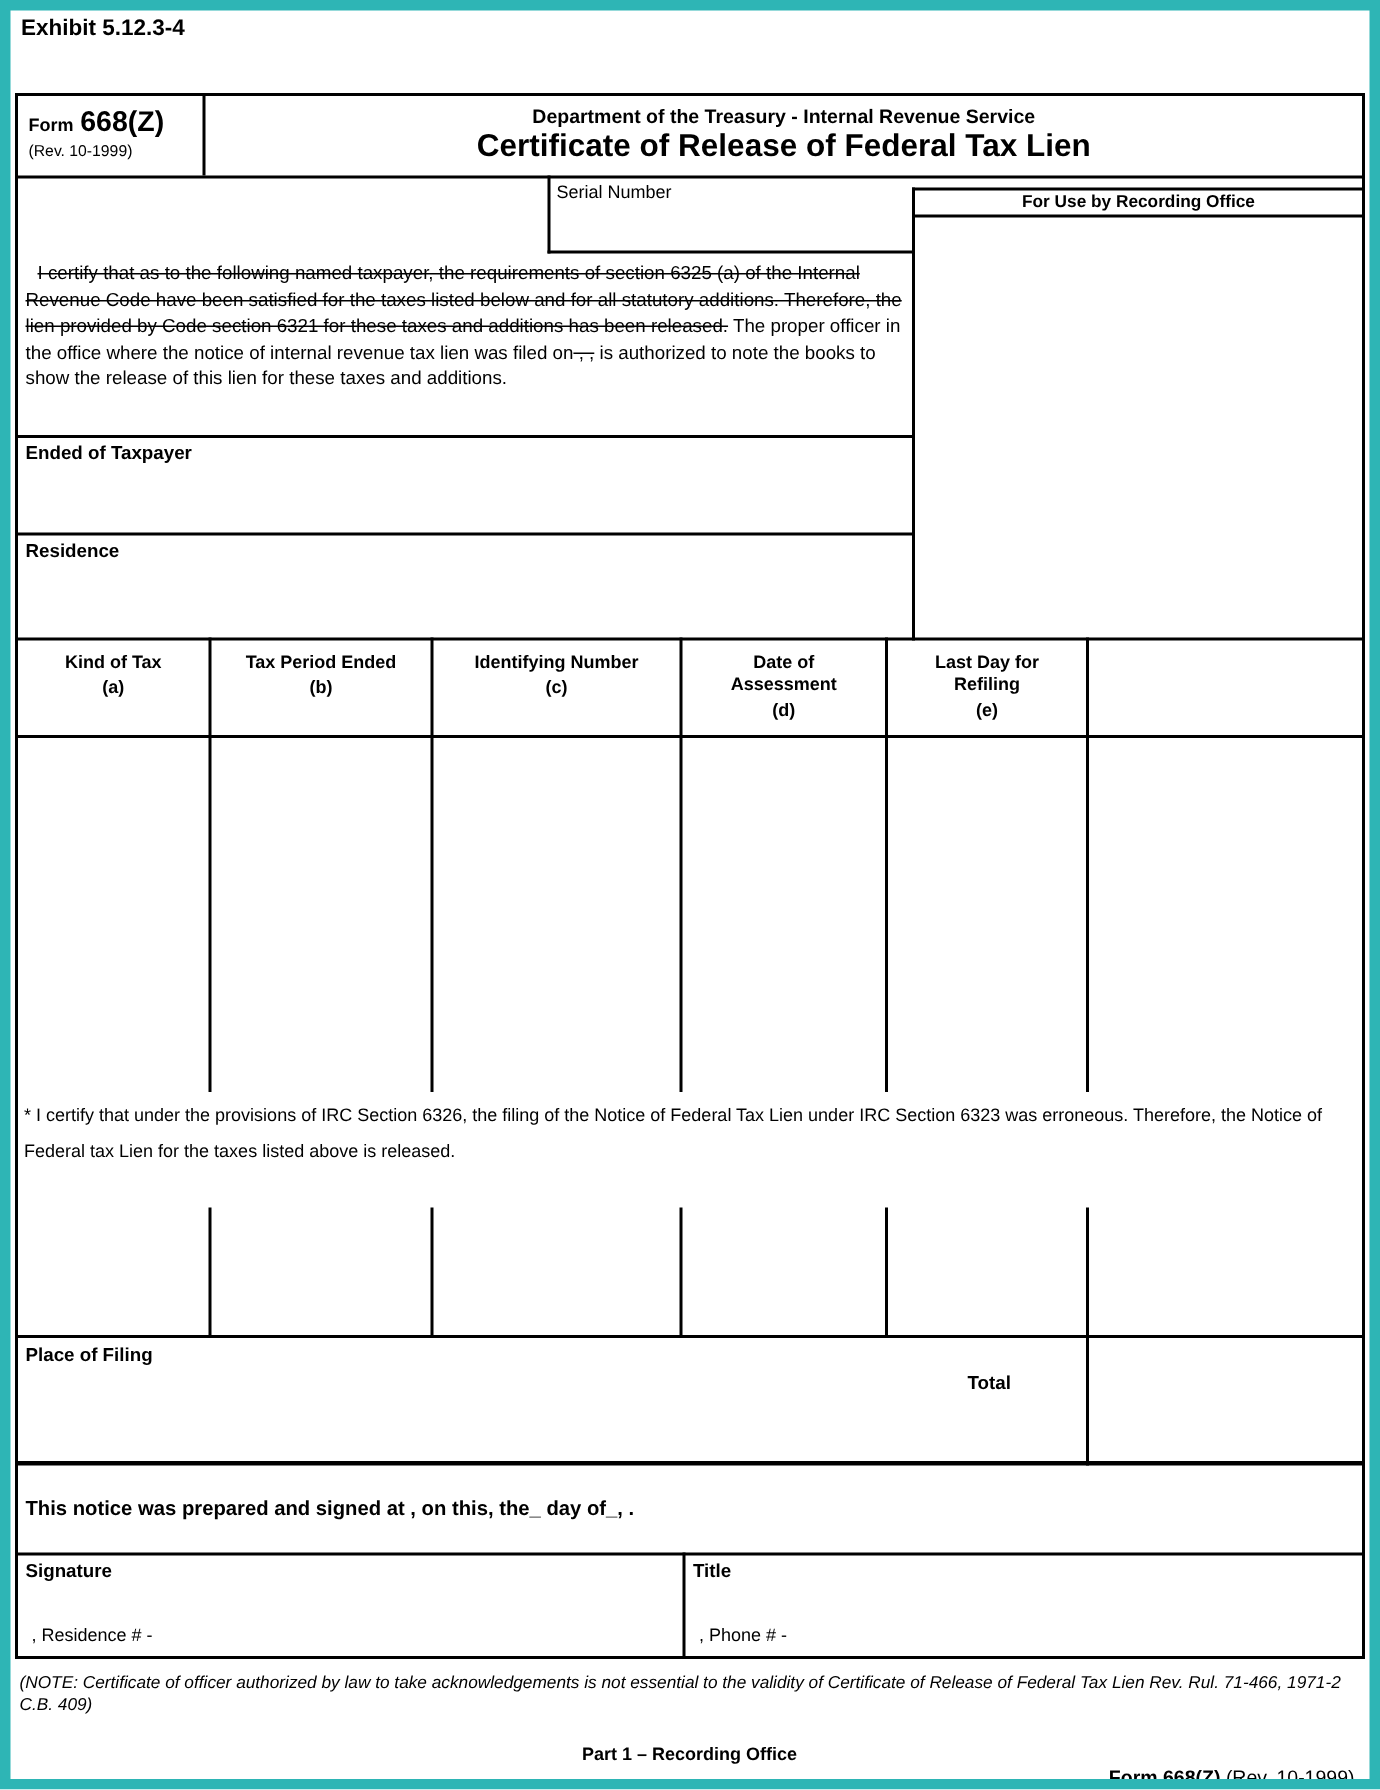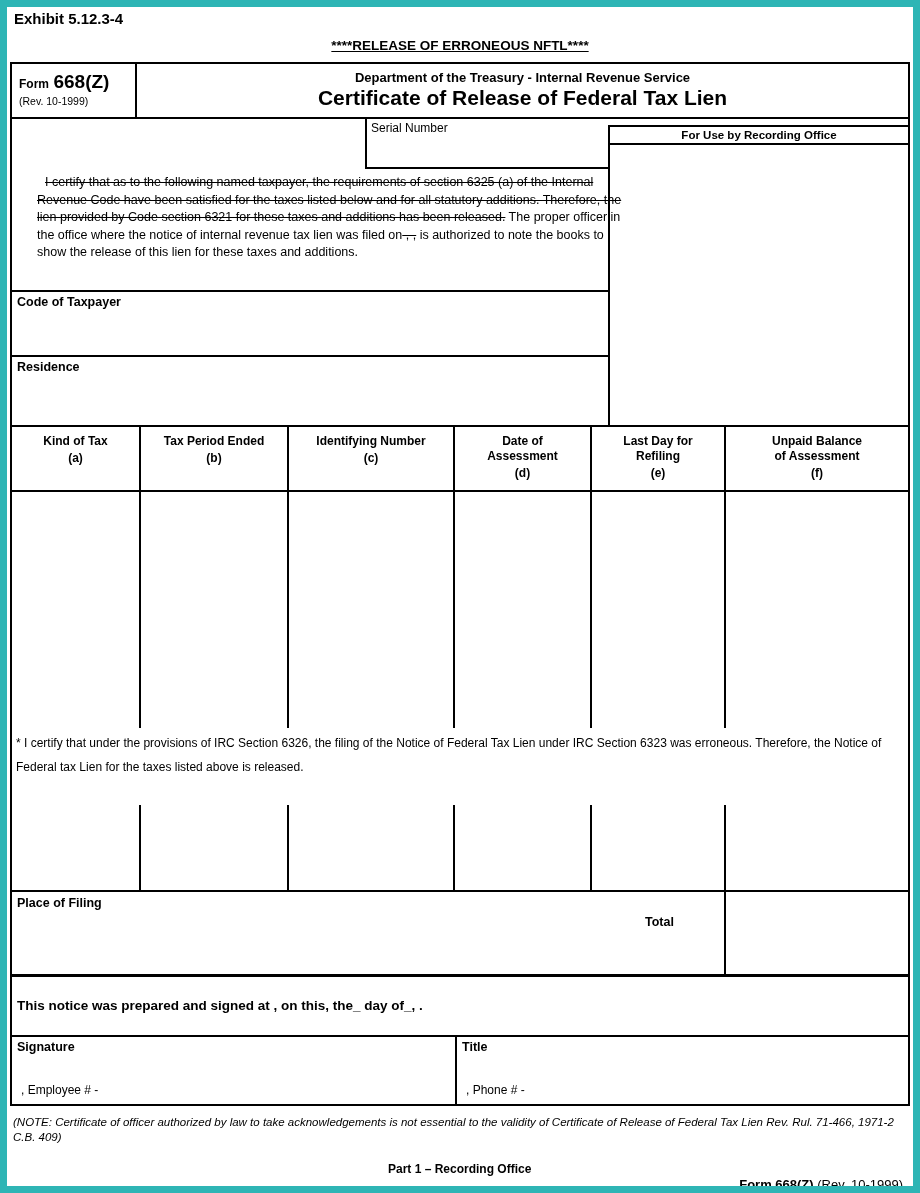--- a/index.html
+++ b/index.html
@@ -33,21 +33,21 @@
   .serial-b { left:353px; top:103px; width:243px; }
   .serial-label { position:absolute; left:359px; top:57px; font-size:12px; }
 
   
   .rec-top { left:596px; top:61px; width:300px; }
   .rec-bot { left:596px; top:79px; width:300px; }
   .rec-v   { left:596px; top:61px; height:302px; }
   .rec-hdr { position:absolute; left:598px; top:63px; width:298px; text-align:center; font-weight:bold; font-size:11.5px; padding-top:2px; }
 
   
-  .cert { position:absolute; left:5px; top:110px; width:586px; font-size:12.5px; line-height:17.5px; text-indent:8px;margin-left:20px; }
+  .cert { position:absolute; left:5px; top:110px; width:586px; font-size:12.5px; line-height:17.5px; text-indent:8px; }
   .struck { text-decoration:line-through; }
 
   
   .l-name { left:0; top:226px; width:596px; }
   .l-res  { left:0; top:291px; width:596px; }
   .fld-label { position:absolute; font-weight:bold; font-size:12.5px; }
 
   
   .l-tabletop { left:0; top:361px; width:896px; }
   .l-thead    { left:0; top:426px; width:896px; }
@@ -89,21 +89,20 @@
   .footer-part { position:absolute; left:361px; top:1155px; font-size:12px; font-weight:bold;padding-left:20px; }
   .footer-form { position:absolute; right:10px; top:1170px; font-size:13px;padding-left:20px; }
   .footer-form .b { font-weight:bold; }
 </style>
 </head>
 <body>
 
 <div class="page" style="border-color: rgb(46, 181, 181);">
 
   <div class="exhibit">Exhibit 5.12.3-4</div>
-  <div class="banner">****RELEASE OF ERRONEOUS NFTL****</div>
 
   <div class="form">
 
     <div class="hdr-left">
       <div>
         <span class="form-word">Form</span>
         <span class="form-num">668(Z)</span>
       </div>
       <div class="rev">(Rev. 10-1999)</div>
     </div>
@@ -118,21 +117,21 @@
     <div class="serial-label">Serial Number</div>
 
     <div class="h rec-top"></div>
     <div class="h rec-bot"></div>
     <div class="v rec-v"></div>
     <div class="rec-hdr">For Use by Recording Office</div>
 
     <p class="cert"><span class="struck">I certify that as to the following named taxpayer, the requirements of section 6325 (a) of the Internal Revenue Code have been satisfied for the taxes listed below and for all statutory additions.  Therefore, the lien provided by Code section 6321 for these taxes and additions has been released.</span><span>  The proper officer in the office where the notice of internal revenue tax lien was filed on</span><span class="struck"> , ,</span><span> is authorized to note the books to show the release of this lien for these taxes and additions.</span></p>
 
     <div class="h l-name"></div>
-    <div class="fld-label" style="left:5px; top:231px;">Code of Taxpayer</div>
+    <div class="fld-label" style="left:5px; top:231px;">Ended of Taxpayer</div>
     <div class="h l-res"></div>
     <div class="fld-label" style="left:5px; top:296px;">Residence</div>
 
     <div class="h l-tabletop"></div>
     <div class="col-h col-a">
       <div class="col-title">Kind of Tax</div>
       <div class="col-sub">(a)</div>
     </div>
     <div class="col-h col-b">
       <div class="col-title">Tax Period Ended</div>
@@ -144,25 +143,20 @@
     </div>
     <div class="col-h col-d">
       <div class="col-title">Date of
 Assessment</div>
       <div class="col-sub">(d)</div>
     </div>
     <div class="col-h col-e">
       <div class="col-title">Last Day for
 Refiling</div>
       <div class="col-sub">(e)</div>
-    </div>
-    <div class="col-h col-f">
-      <div class="col-title">Unpaid Balance
-of Assessment</div>
-      <div class="col-sub">(f)</div>
     </div>
     <div class="h l-thead"></div>
 
     <div class="v v1 vx1"></div>
     <div class="v v1 vx2"></div>
     <div class="v v1 vx3"></div>
     <div class="v v1 vx4"></div>
     <div class="v v1 vx5"></div>
 
     <div class="release">* I certify that under the provisions of IRC Section 6326, the filing of the Notice of Federal Tax Lien under IRC Section 6323 was erroneous.  Therefore, the Notice of Federal tax Lien for the taxes listed above is released.</div>
@@ -178,21 +172,21 @@
     <div class="fld-label total-label">Total</div>
     <div class="v v-total"></div>
     <div class="h l-heavy"></div>
 
     <div class="prepared">This notice was prepared and signed at , on this, the_ day of_, .</div>
 
     <div class="h l-sig"></div>
     <div class="v sig-v"></div>
     <div class="fld-label sig-label">Signature</div>
     <div class="fld-label title-label">Title</div>
-    <div class="sig-sub employee">,  Employee # -</div>
+    <div class="sig-sub employee">,  Residence # -</div>
     <div class="sig-sub phone">,  Phone # -</div>
 
   </div>
 
   <div class="note">(NOTE: Certificate of officer authorized by law to take acknowledgements is not essential to the validity of Certificate of Release of Federal Tax Lien Rev. Rul. 71-466, 1971-2 C.B. 409)</div>
   <div class="footer-part">Part 1 – Recording Office</div>
   <div class="footer-form">
     <span class="b">Form 668(Z)</span><span> (Rev. 10-1999)</span>
   </div>
 

